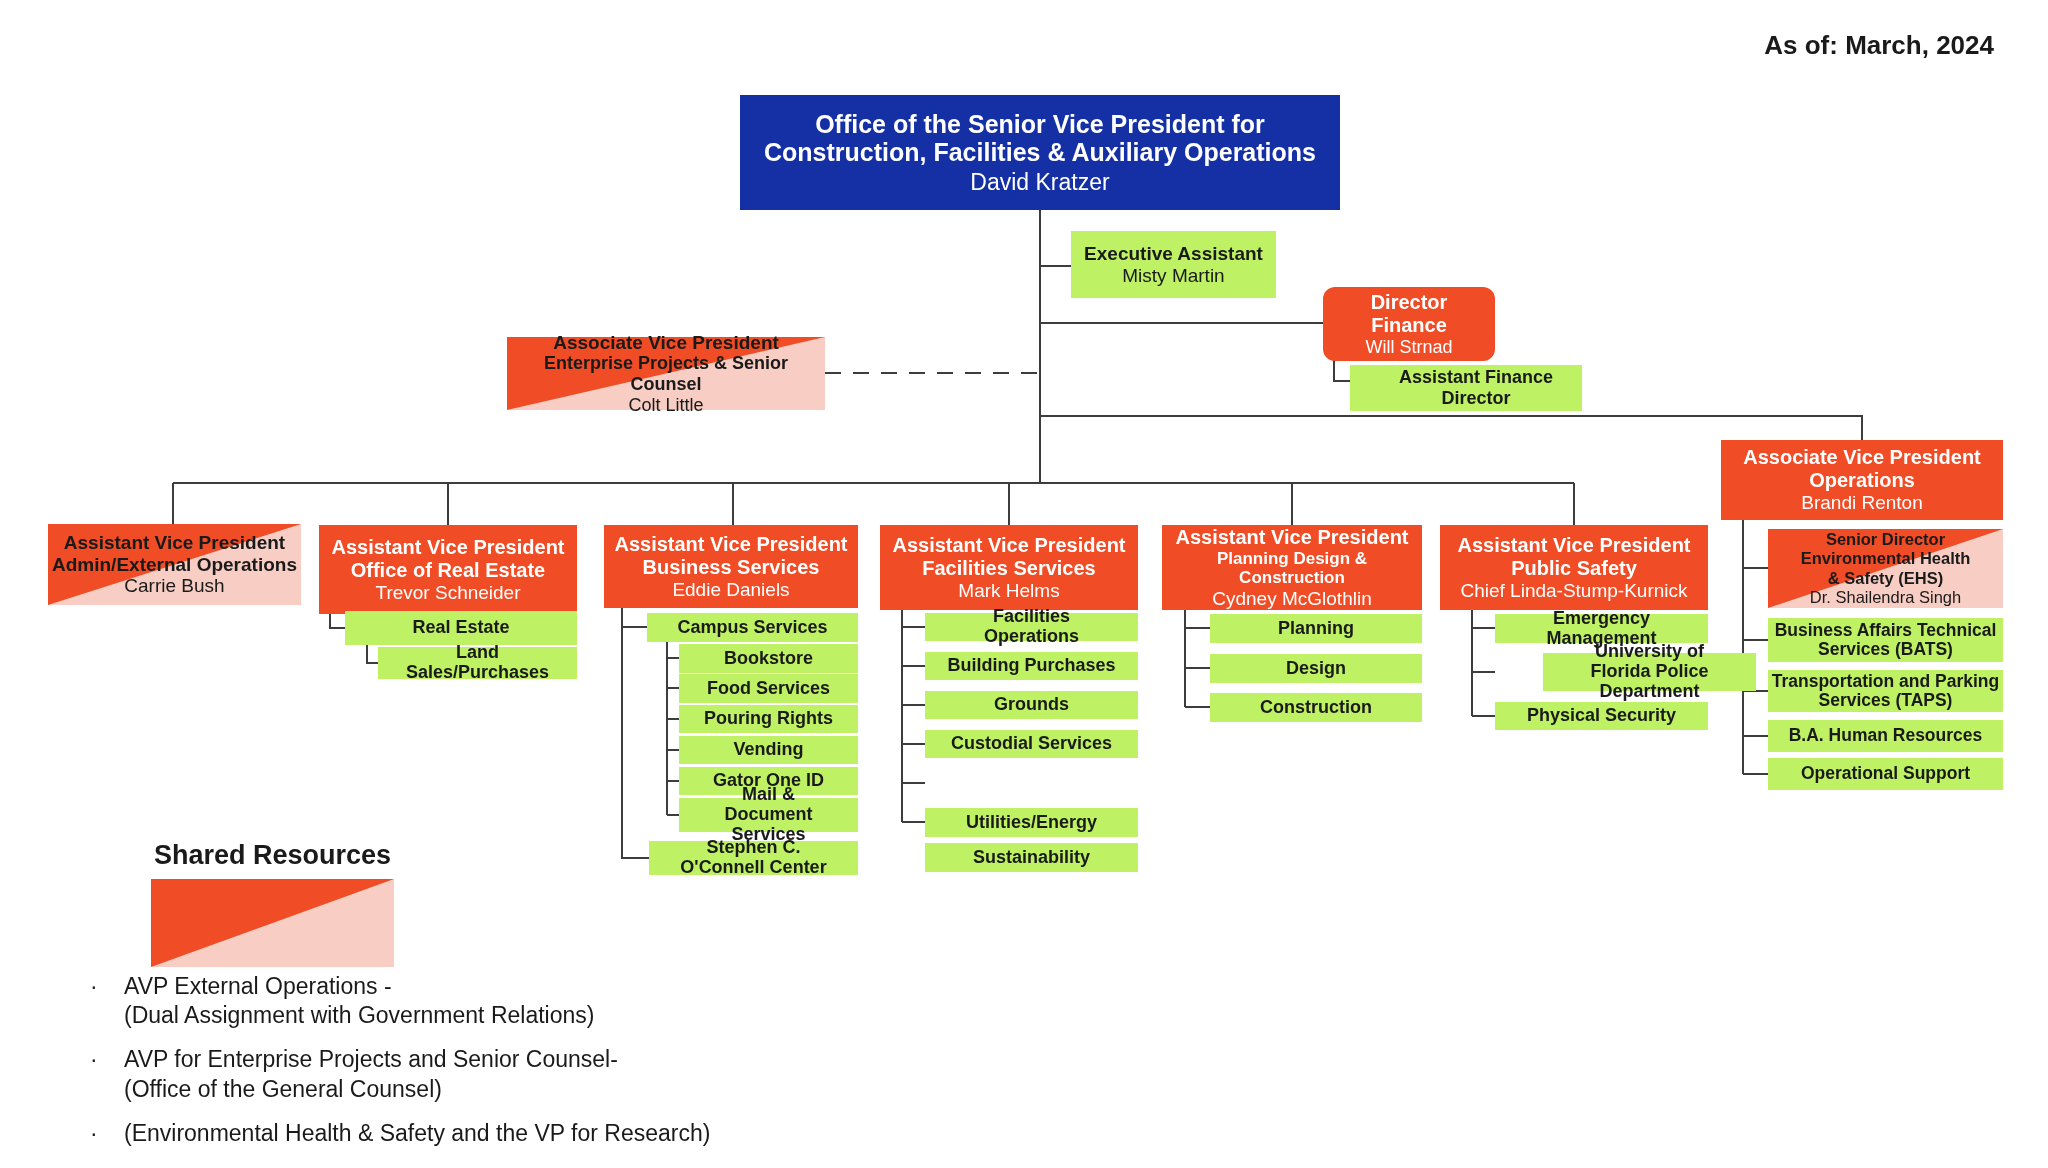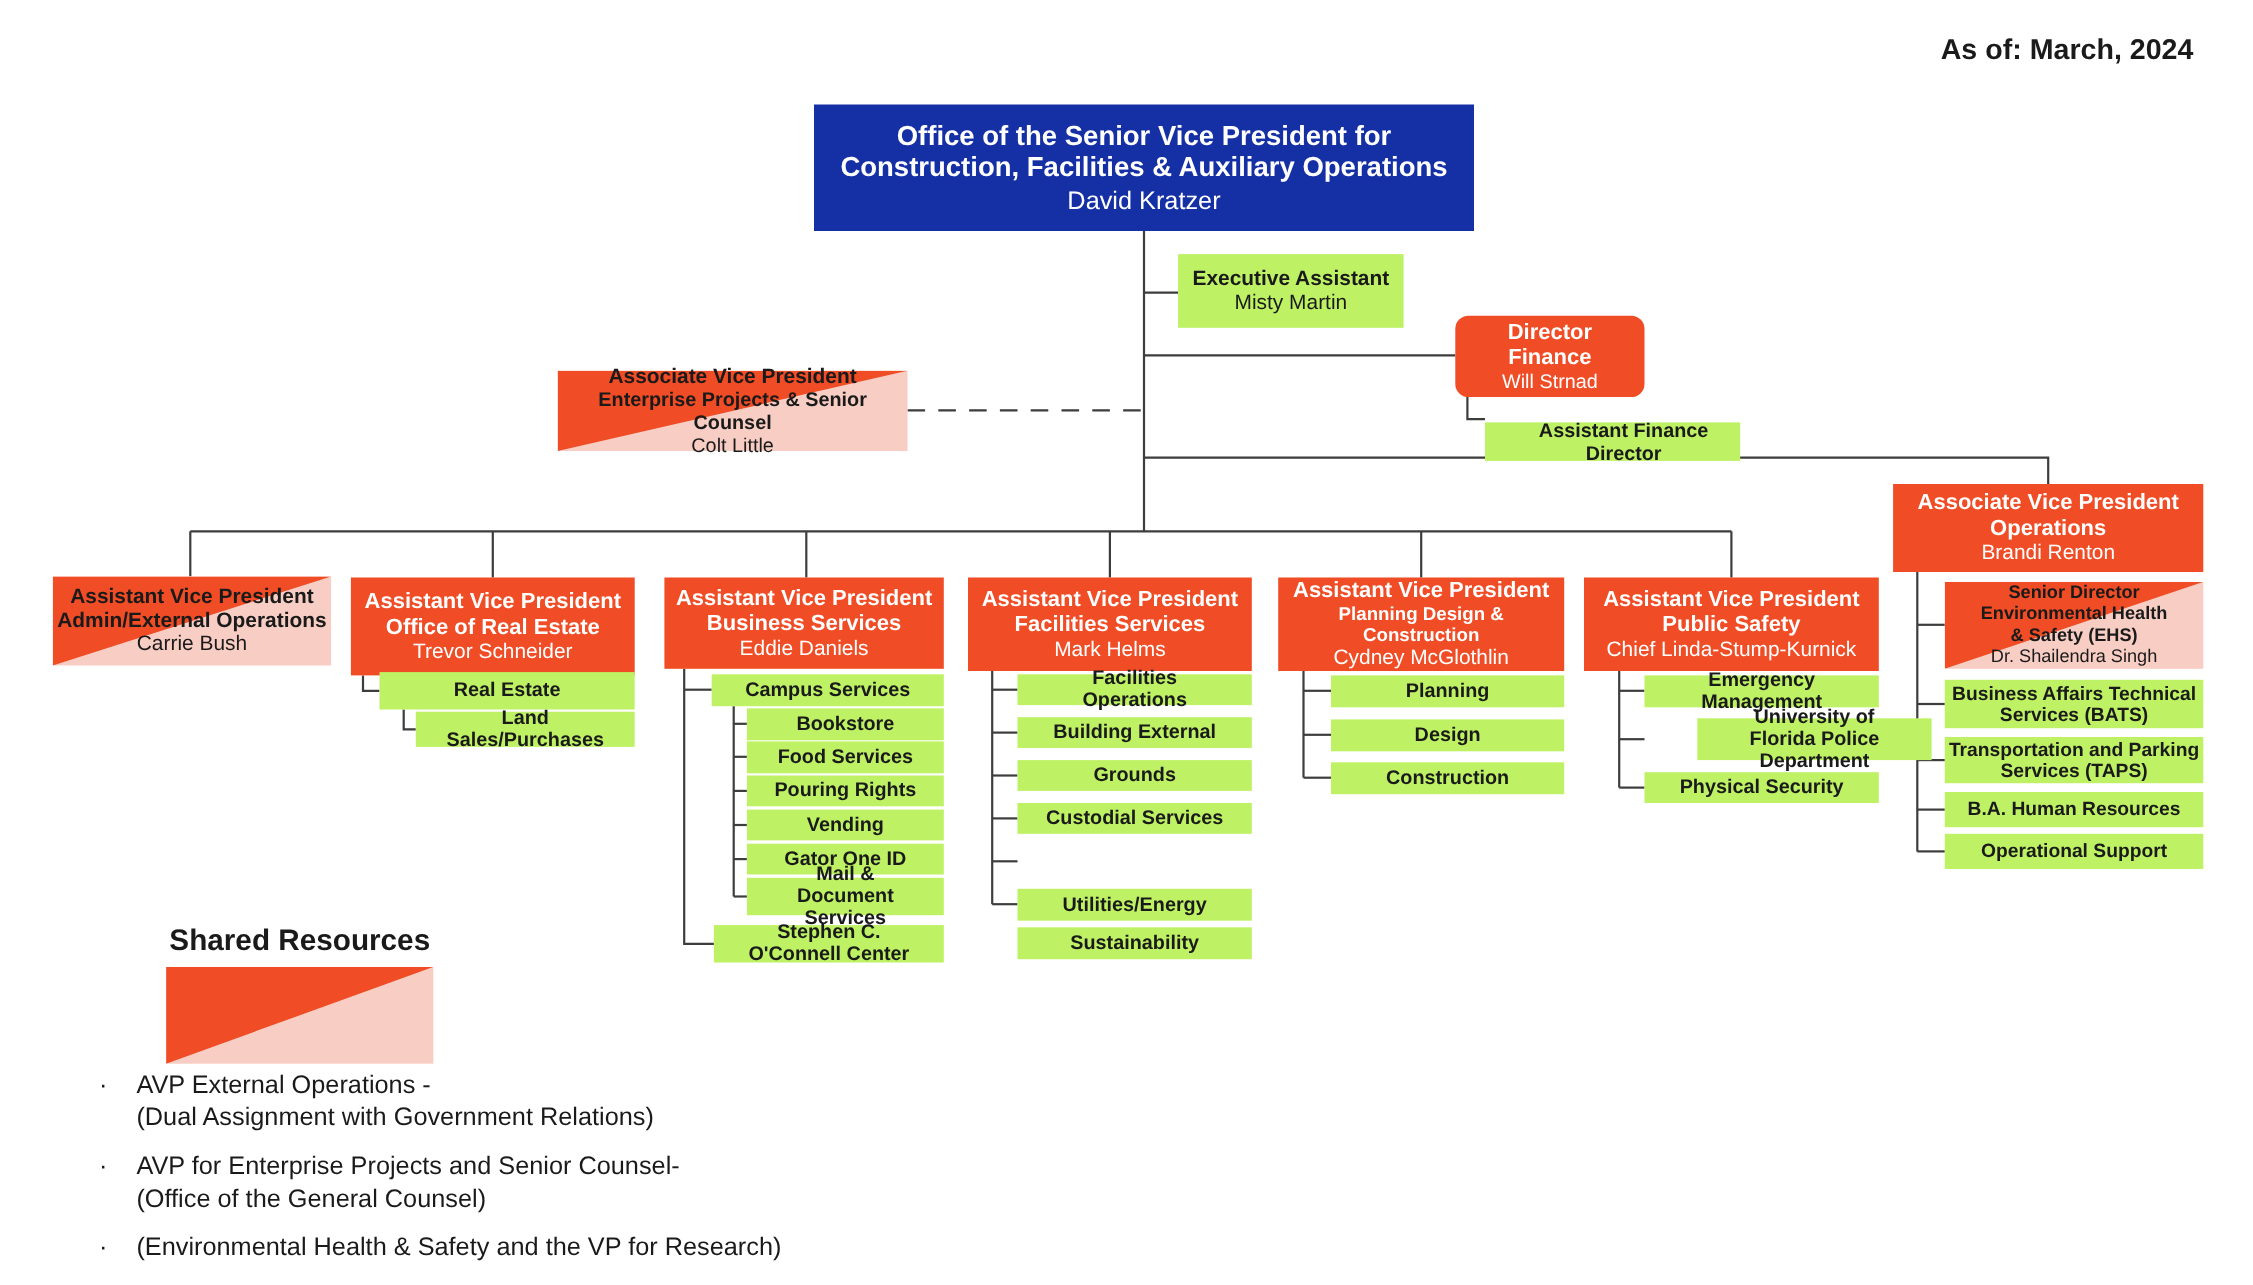--- a/index.html
+++ b/index.html
@@ -118,21 +118,21 @@
     <span class="t19">Executive Assistant</span>
     <span class="n19">Misty Martin</span>
   </div>
 
   <div class="box orange" style="left:1323px;top:287px;width:172px;height:74px;border-radius:12px;">
     <span class="t20">Director</span>
     <span class="t20">Finance</span>
     <span class="n18">Will Strnad</span>
   </div>
 
-  <div class="box pink" style="left:1350px;top:384px;width:232px;height:35px;padding-left:20px;">
+  <div class="box pink" style="left:1350px;top:365px;width:232px;height:46px;padding-left:20px;">
     <span class="t18">Assistant Finance Director</span>
   </div>
 
   <div class="box diag" style="left:507px;top:337px;width:318px;height:73px;">
     <svg class="tri" viewBox="0 0 100 100" preserveAspectRatio="none">
         <polygon points="0,0 100,0 0,100" fill="#F04C25"></polygon>
       </svg>
     <span class="t19">Associate Vice President</span>
     <span class="t18">Enterprise Projects &amp; Senior Counsel</span>
     <span class="n18">Colt Little</span>
@@ -191,21 +191,21 @@
 
   <div class="box orange" style="left:880px;top:525px;width:258px;height:85px;">
     <span class="t20">Assistant Vice President</span>
     <span class="t20">Facilities Services</span>
     <span class="n19">Mark Helms</span>
   </div>
   <div class="box pink child" style="left:925px;top:613px;width:213px;height:28px;">
     <span>Facilities Operations</span>
   </div>
   <div class="box pink child" style="left:925px;top:652px;width:213px;height:28px;">
-    <span>Building External</span>
+    <span>Building Purchases</span>
   </div>
   <div class="box pink child" style="left:925px;top:691px;width:213px;height:28px;">
     <span>Grounds</span>
   </div>
   <div class="box pink child" style="left:925px;top:730px;width:213px;height:28px;">
     <span>Custodial Services</span>
   </div>
   <div class="box pink child" style="left:925px;top:801px;width:213px;height:29px;margin-top:42px;">
     <span>Sustainability</span>
   </div>

